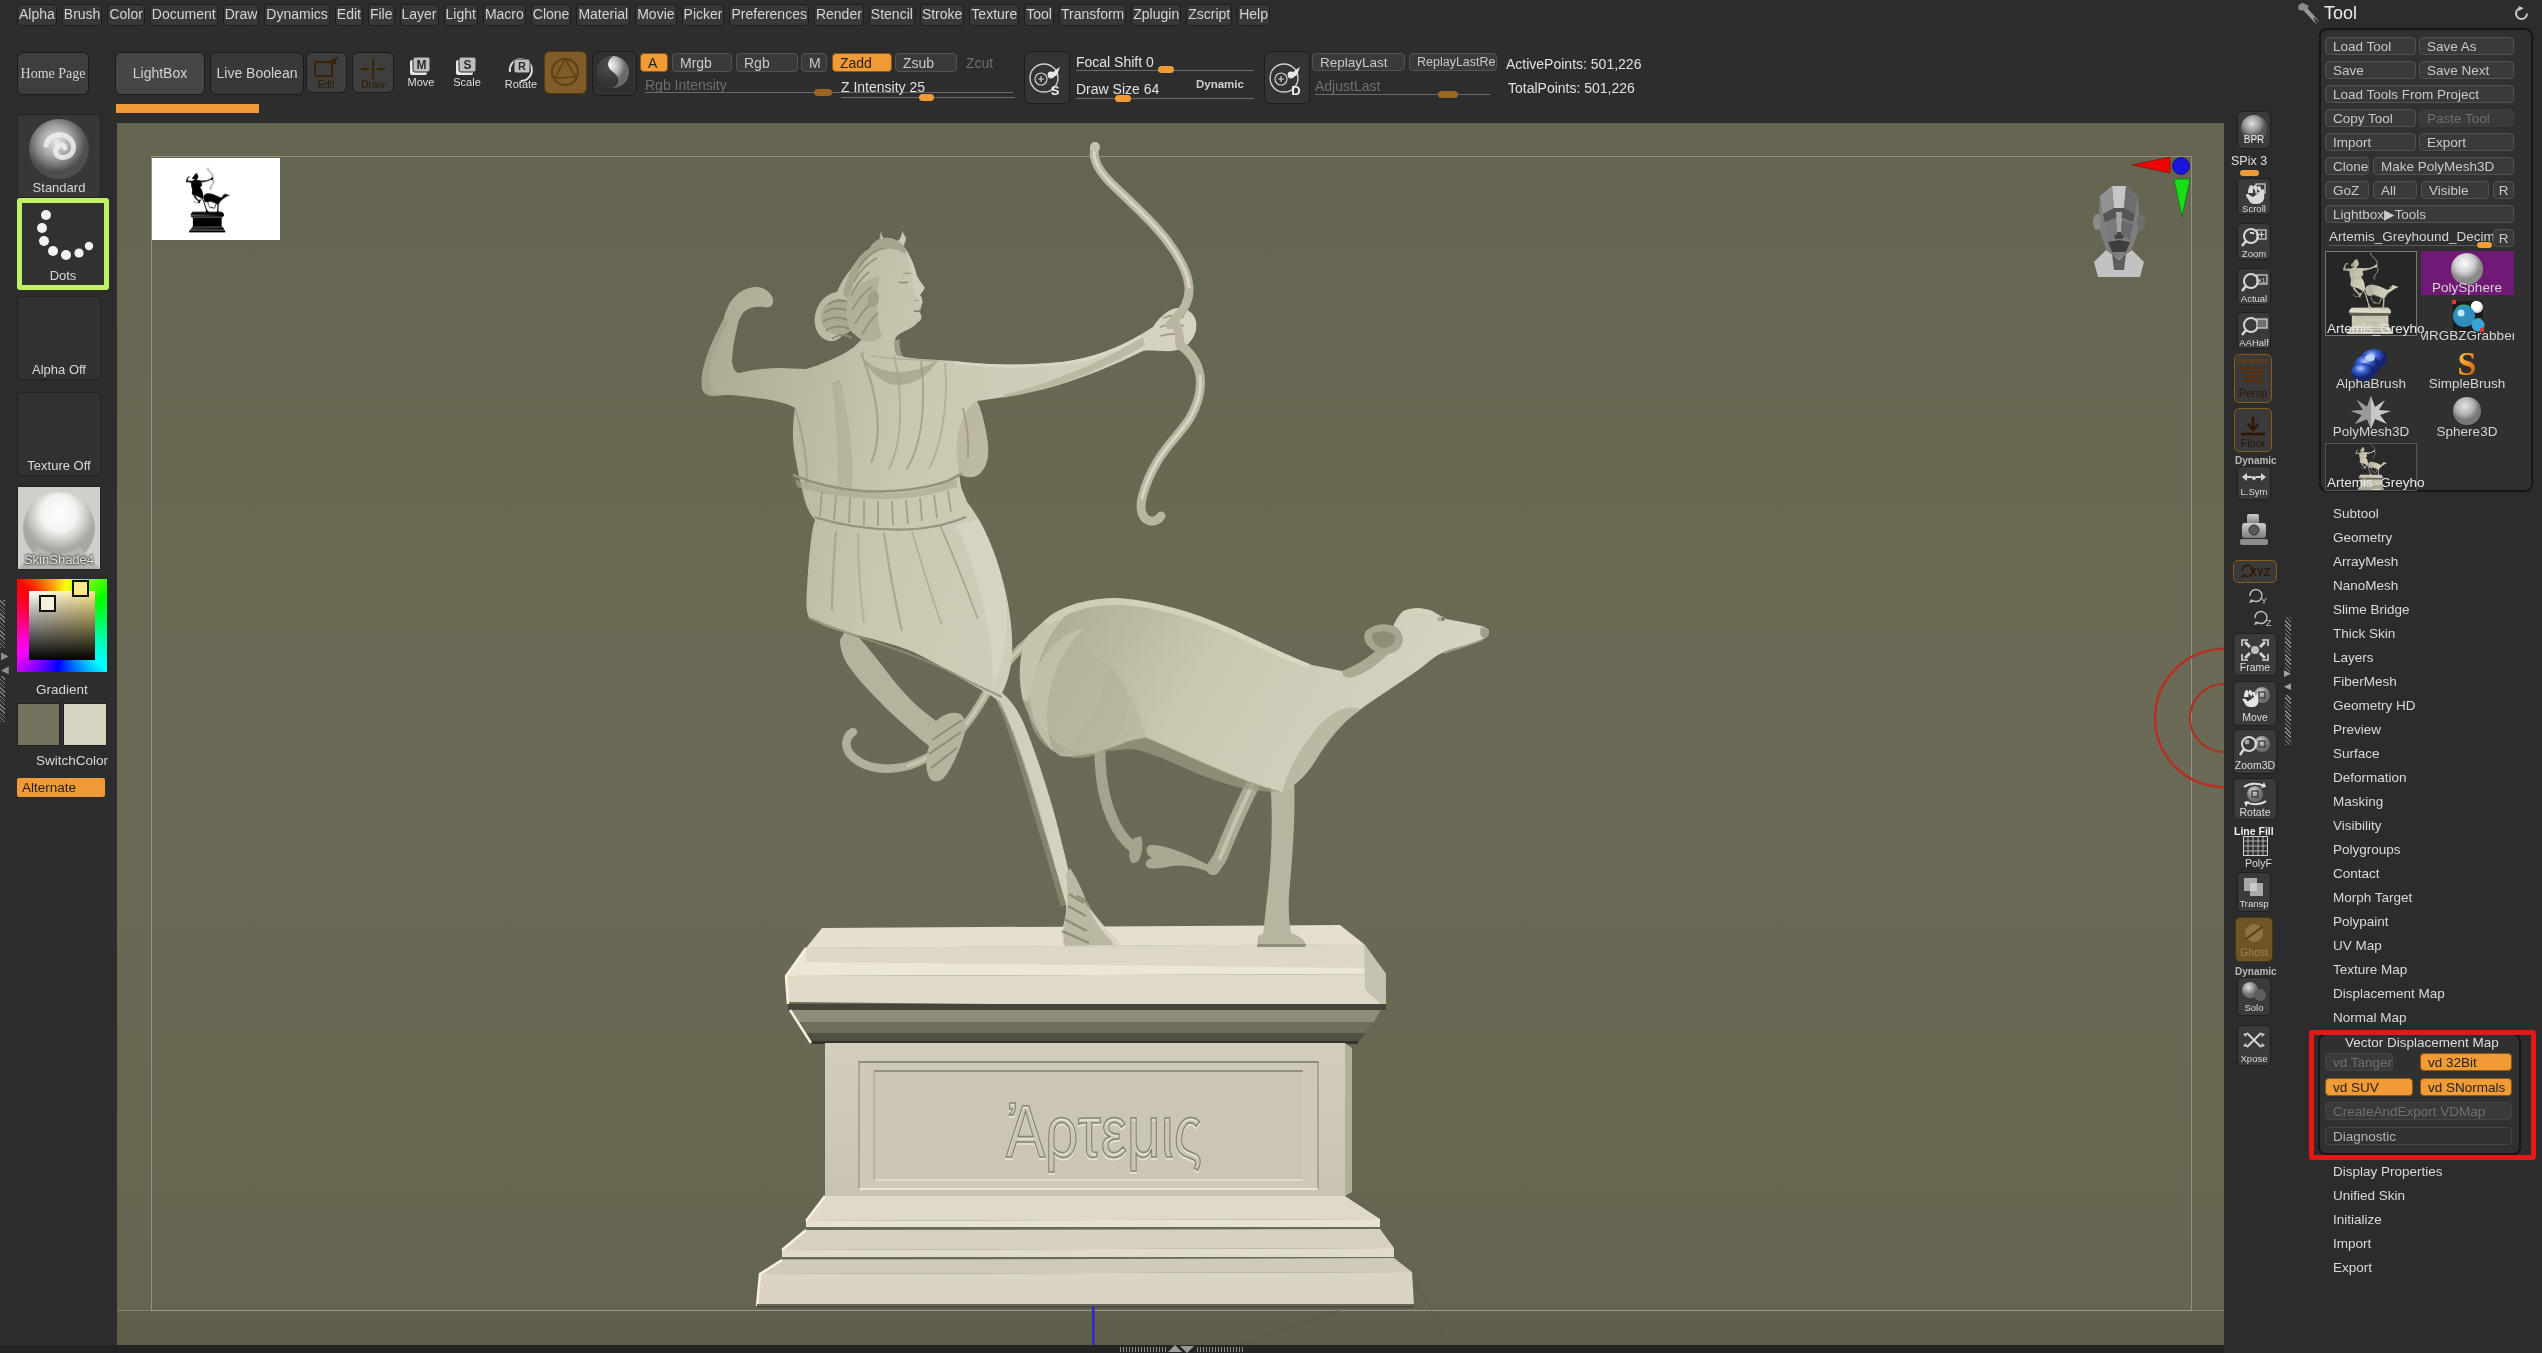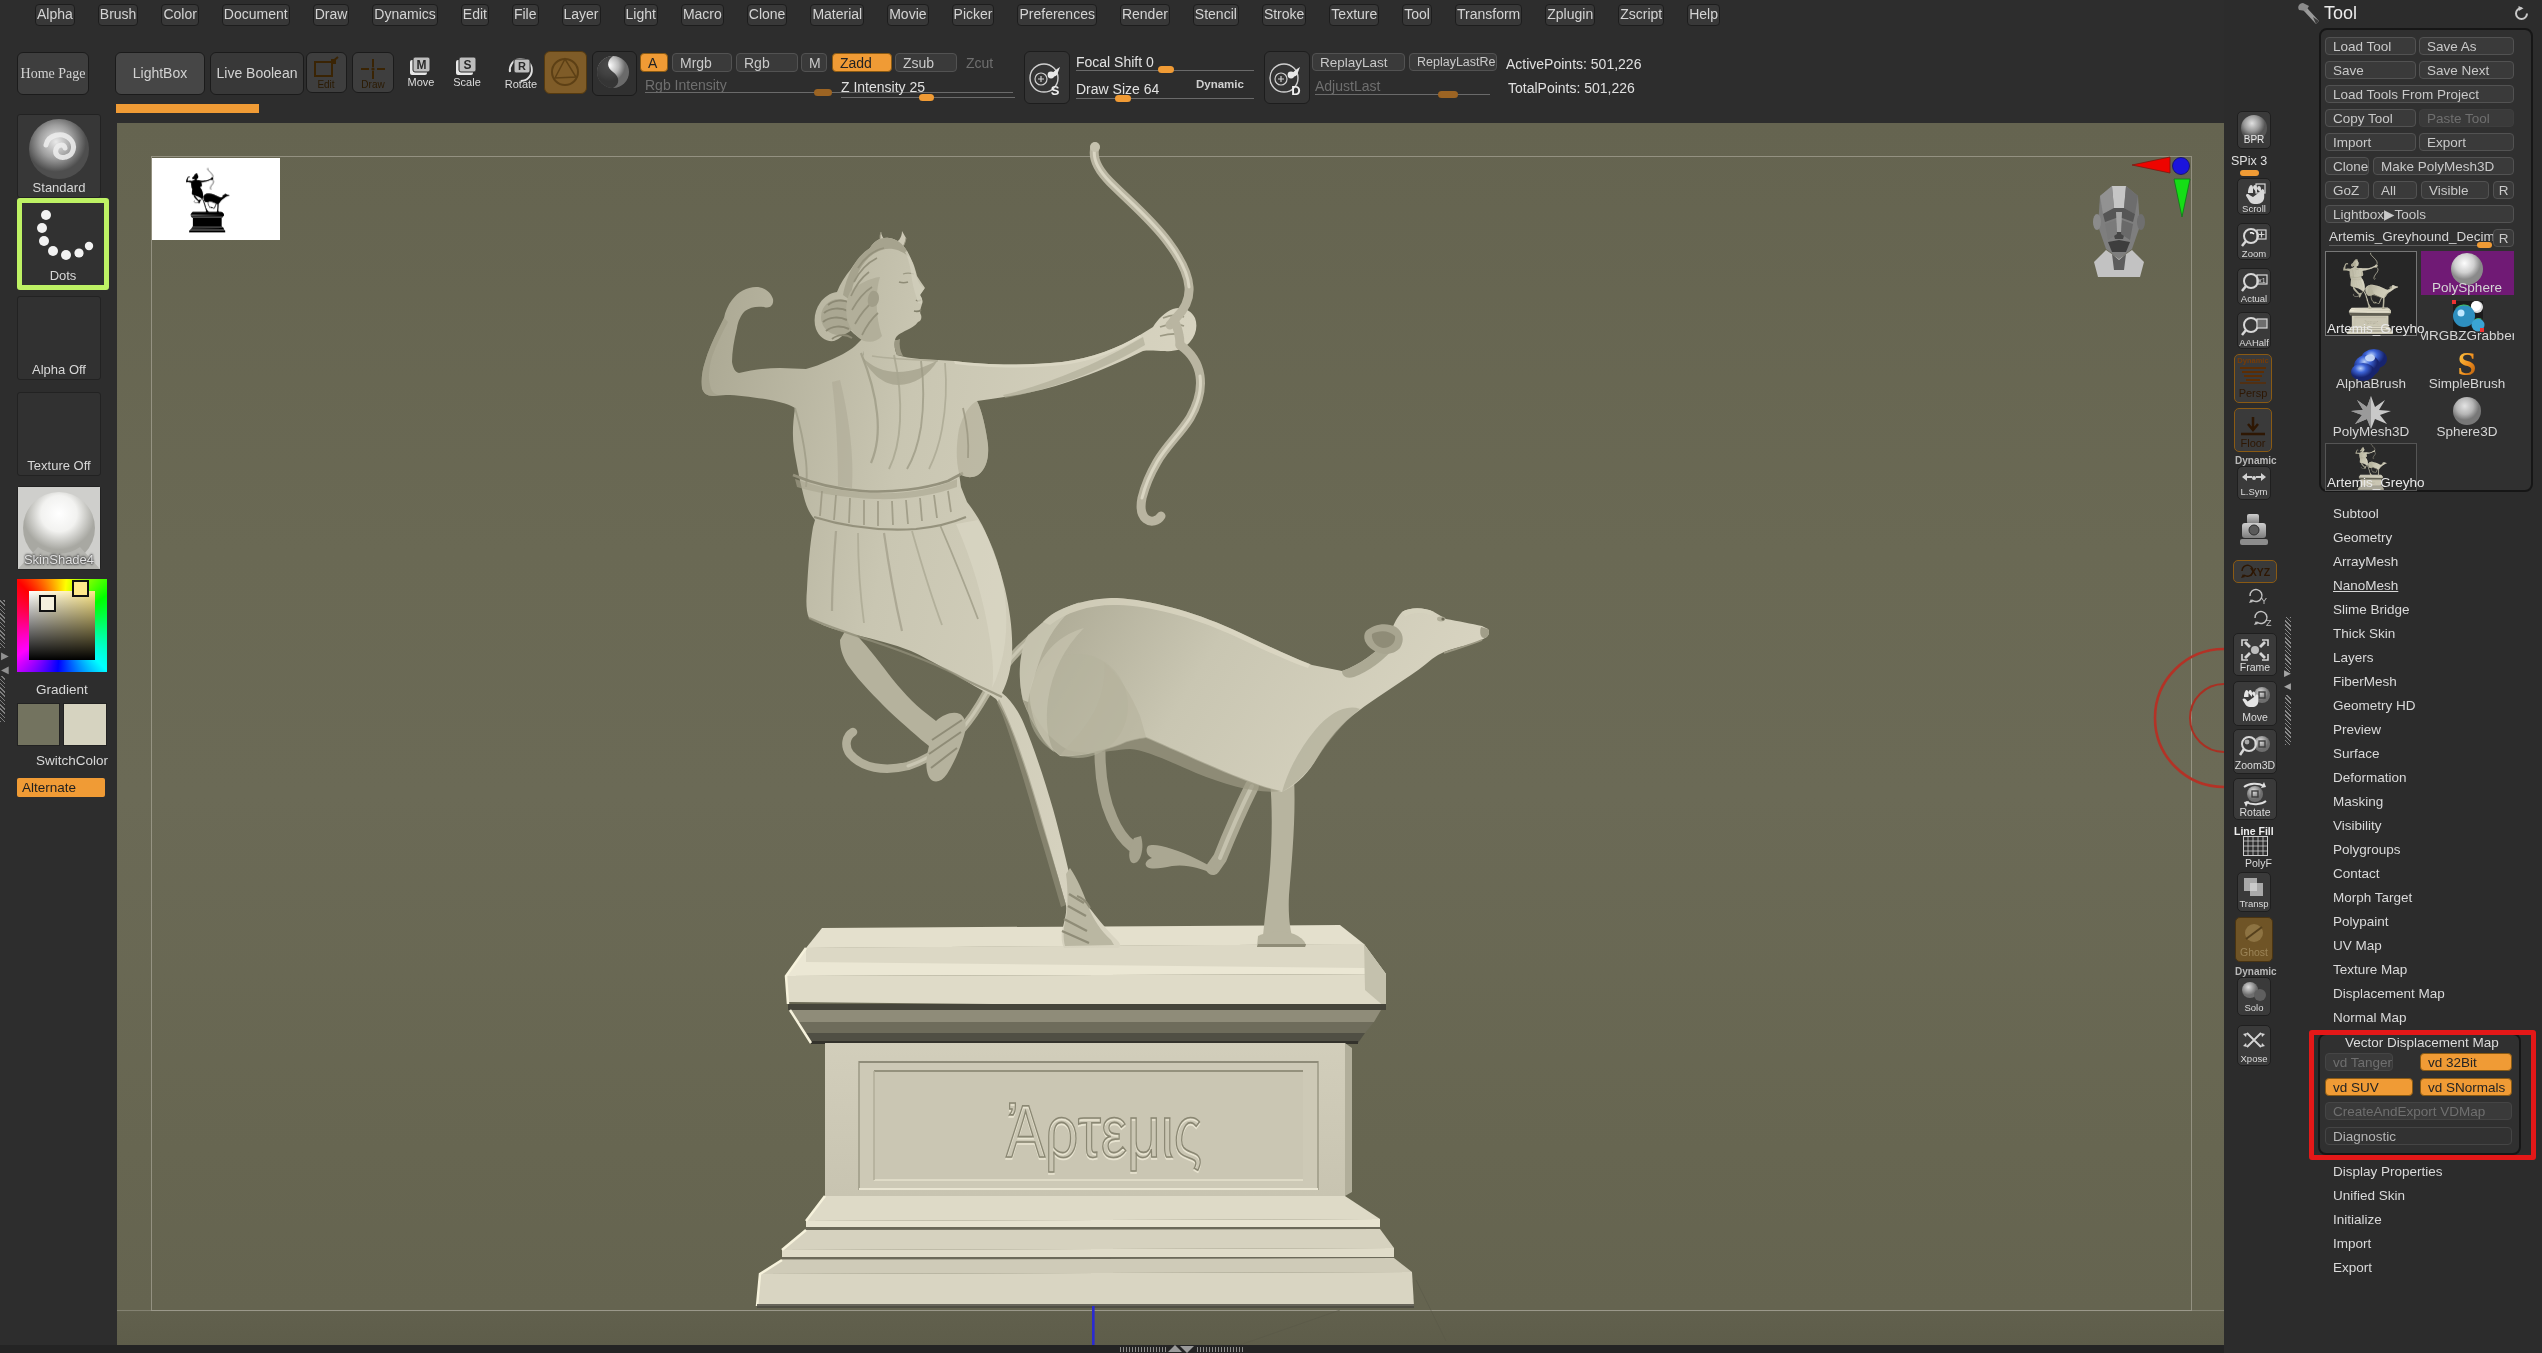--- a/index.html
+++ b/index.html
@@ -8,21 +8,21 @@
 .pbtn{position:absolute;background:#3a3a3a;border:1px solid #525252;border-radius:4px;
   color:#c9c9c9;display:flex;align-items:center;box-sizing:border-box;font-size:13.5px;
   padding-left:7px;white-space:nowrap;overflow:hidden;}
 .obtn{background:#f09b35;border:1px solid #8a5a13;color:#232323;}
 .dim{color:#6f6f6f;}
 .listitem{position:absolute;left:2333px;font-size:13.5px;color:#dadada;white-space:nowrap;}
 .slider{position:absolute;height:1px;background:#6a6a6a;}
 .knob{position:absolute;height:7px;border-radius:3.5px;background:#f09b35;}
 .lbl{position:absolute;white-space:nowrap;}
 .mb{height:20px;padding:0 1px;background:#383838;border:1px solid #1d1d1d;border-radius:4px;
-  font-size:14px;line-height:19px;color:#d4d4d4;margin-left:18px;}
+  font-size:14px;line-height:19px;color:#d4d4d4;}
 .tbtn{position:absolute;background:#3e3e3e;border:1px solid #1b1b1b;border-radius:6px;
   box-sizing:border-box;color:#d2d2d2;}
 .icbtn{position:absolute;background:#3a3a3a;border:1px solid #1f1f1f;border-radius:5px;
   box-sizing:border-box;color:#cccccc;text-align:center;}
 </style></head>
 <body>
 <div id="app">
 
 <div class="abs" id="menubar" style="left:0;top:0;width:2542px;height:28px;background:#2d2d2d;">
   <div style="position:absolute;left:17px;top:4px;display:flex;gap:5px;">
@@ -786,21 +786,21 @@
  <svg width="90" height="46" viewBox="690 150 800 1160" preserveAspectRatio="xMidYMid meet">
         <use href="#statueSym"></use>
       </svg>
 </div>
 <div class="lbl" style="left:2327px;top:321px;font-size:13.5px;color:#e8e8e8;">Artemis_Greyho⁠</div>
 <div class="lbl" style="left:2327px;top:475px;font-size:13.5px;color:#e8e8e8;">Artemis_Greyho⁠</div>
 
 <div class="listitem" style="top:506px;">Subtool</div>
 <div class="listitem" style="top:530px;">Geometry</div>
 <div class="listitem" style="top:554px;">ArrayMesh</div>
-<div class="listitem" style="top:578px;text-decoration:underline;">NanoMesh</div>
+<div class="listitem" style="top:578px;">NanoMesh</div>
 <div class="listitem" style="top:602px;">Slime Bridge</div>
 <div class="listitem" style="top:626px;">Thick Skin</div>
 <div class="listitem" style="top:650px;">Layers</div>
 <div class="listitem" style="top:674px;">FiberMesh</div>
 <div class="listitem" style="top:698px;">Geometry HD</div>
 <div class="listitem" style="top:722px;">Preview</div>
 <div class="listitem" style="top:746px;">Surface</div>
 <div class="listitem" style="top:770px;">Deformation</div>
 <div class="listitem" style="top:794px;">Masking</div>
 <div class="listitem" style="top:818px;">Visibility</div>

